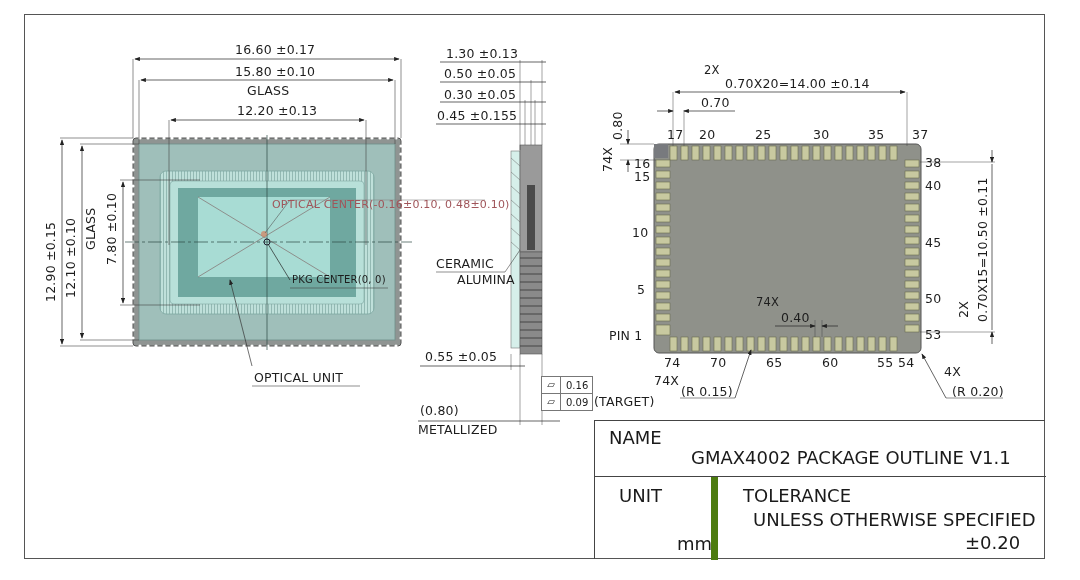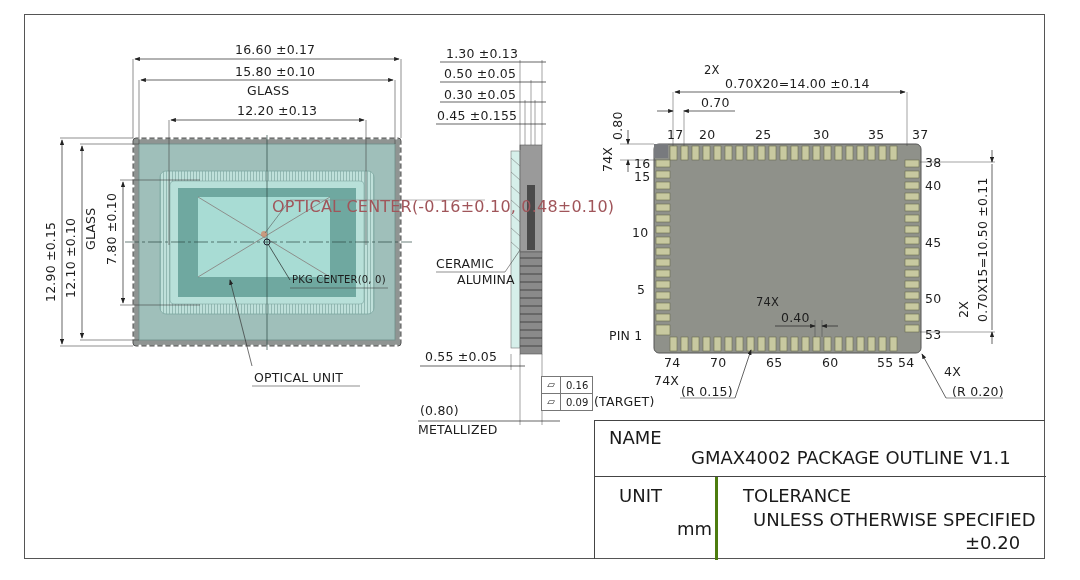--- a/index.html
+++ b/index.html
@@ -5,25 +5,25 @@
   html, body { margin: 0; padding: 0; background: #ffffff; }
   body { width: 1080px; height: 580px; position: relative; overflow: hidden;
          font-family: "DejaVu Sans", "Liberation Sans", sans-serif; color: #1a1a1a; }
   .sheet { position: absolute; left: 24px; top: 14px; width: 1021px; height: 545px;
            border: 1px solid #555; box-sizing: border-box; }
   svg.geo { position: absolute; left: 0; top: 0; }
   .lbl { position: absolute; font-size: 12.5px; white-space: nowrap; line-height: 1; color: #1d1d1d; letter-spacing: 0.2px; }
   .lbl.sm { font-size: 11.5px; }
   .lbl.xs { font-size: 10px; }
   .vert { transform-origin: left top; transform: rotate(-90deg); }
-  .red { color: #a0555a; font-size: 16px; }
+  .red { color: #a0555a; font-size: 11px; }
   .tb { position: absolute; left: 594px; top: 420px; width: 451px; height: 139px;
         border: 1px solid #444; box-sizing: border-box; border-right: none; border-bottom: none; }
   .tb .row1 { position: absolute; left: 0; top: 0; width: 451px; height: 56px; border-bottom: 1px solid #444; box-sizing: border-box; }
-  .tb .unitcell { position: absolute; left: 0; top: 56px; width: 123px; height: 83px; border-right: 3px solid #4d7c0f; box-sizing: border-box; }
+  .tb .unitcell { position: absolute; left: 0; top: 56px; width: 123px; height: 83px; border-right: 7px solid #4d7c0f; box-sizing: border-box; }
   .tbt { position: absolute; font-size: 18px; white-space: nowrap; line-height: 1; color: #1a1a1a; }
   .fcf { position: absolute; border: 1px solid #777; background: #fff; font-size: 10px; display: flex; align-items: center; }
   .fcf span { display: inline-block; }
 </style>
 </head>
 <body>
 
 <div class="sheet"></div>
 
 <svg class="geo" width="1080" height="580" viewBox="0 0 1080 580">
@@ -465,18 +465,18 @@
 <div class="lbl" style="left:944px;top:366px;">4X</div>
 <div class="lbl" style="left:952px;top:386px;">(R 0.20)</div>
 
 <div class="tb">
   <div class="row1">
     <div class="tbt" style="left:14px;top:8px;text-align:center;">NAME</div>
     <div class="tbt" style="left:96px;top:28px;">GMAX4002 PACKAGE OUTLINE V1.1</div>
   </div>
   <div class="unitcell">
     <div class="tbt" style="left:24px;top:10px;">UNIT</div>
-    <div class="tbt" style="left:82px;top:43px;">mm</div>
+    <div class="tbt" style="left:82px;top:58px;">mm</div>
   </div>
   <div class="tbt" style="left:148px;top:66px;">TOLERANCE</div>
   <div class="tbt" style="left:158px;top:90px;">UNLESS OTHERWISE SPECIFIED</div>
   <div class="tbt" style="left:370px;top:113px;">±0.20</div>
 </div>
 
 </body></html>

